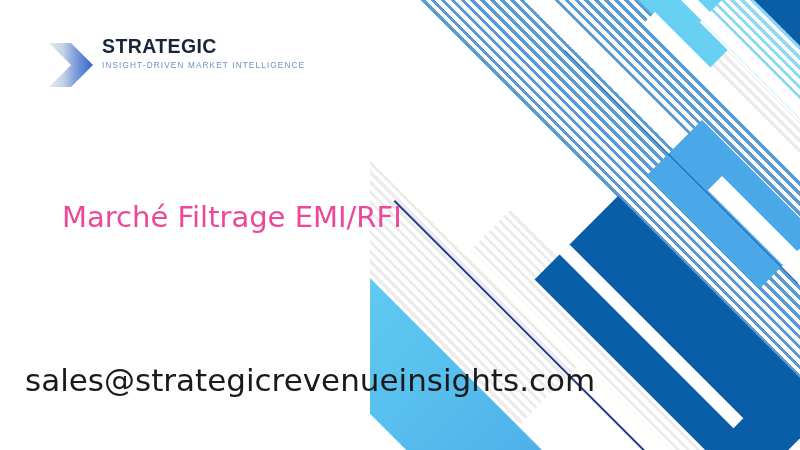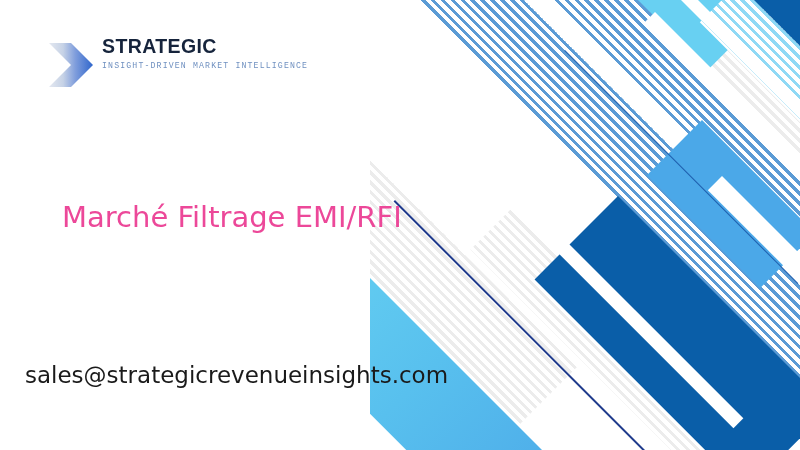--- a/index.html
+++ b/index.html
@@ -81,42 +81,42 @@
   .logo-line {
     font-family:"Liberation Sans", sans-serif;
     font-weight:bold;
     font-size:19.5px;
     letter-spacing:0.4px;
     color:#16243c;
     line-height:20px;
     white-space:nowrap;
   }
   #logo-tagline {
-    font-family:Liberation Mono, monospace;
+    font-family:Liberation Sans, sans-serif;
     font-size:8.2px;
     letter-spacing:1.15px;
     color:#6f90c0;
     margin-top:5px;
     white-space:nowrap;
   }
 
   
   #title {
     position:absolute;
     left:62px; top:200px;
     font-size:29px;
     color:#ec4899;
     font-family:"DejaVu Sans", sans-serif;
     font-weight:400;
     white-space:nowrap;
   }
   #email {
     position:absolute;
     left:25px; top:362px;
-    font-size:23px;
+    font-size:31px;
     color:#1a1a1a;
     font-family:"DejaVu Sans", sans-serif;
     font-weight:400;
     white-space:nowrap;
   }
 </style>
 </head>
 <body>
 
 <div id="slide">

